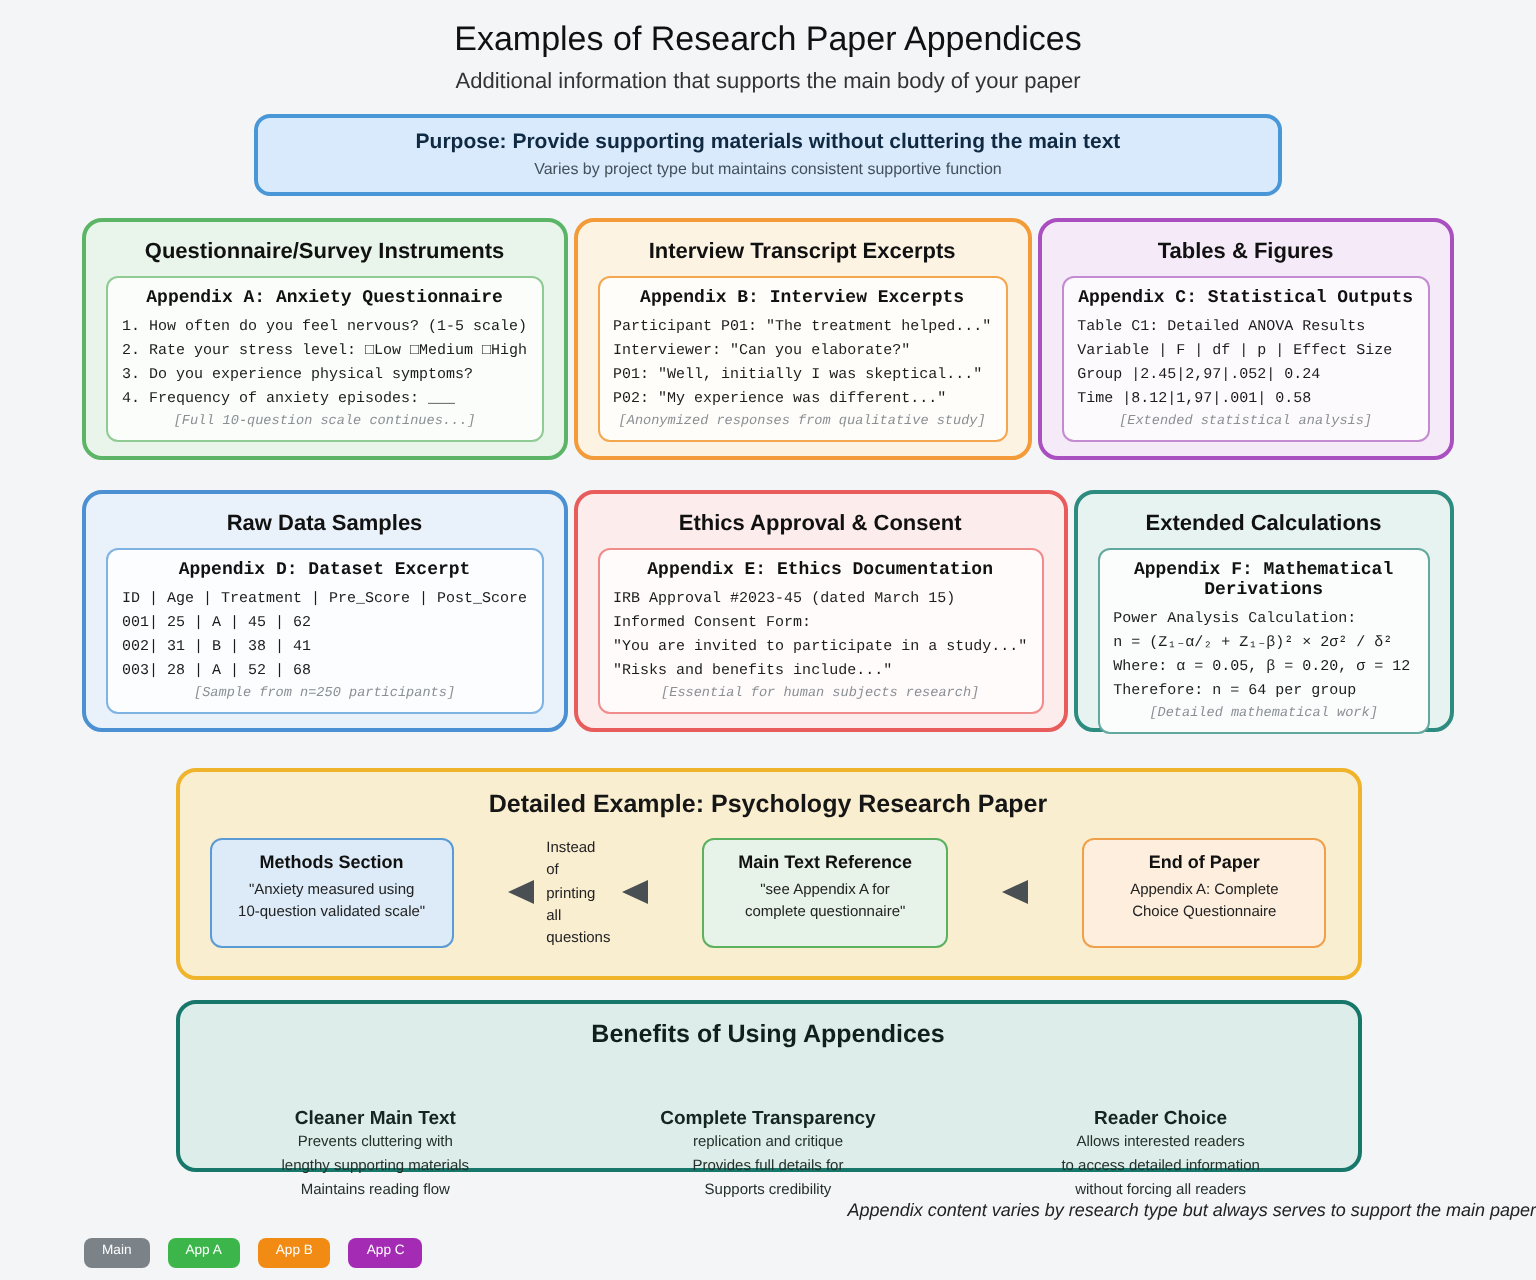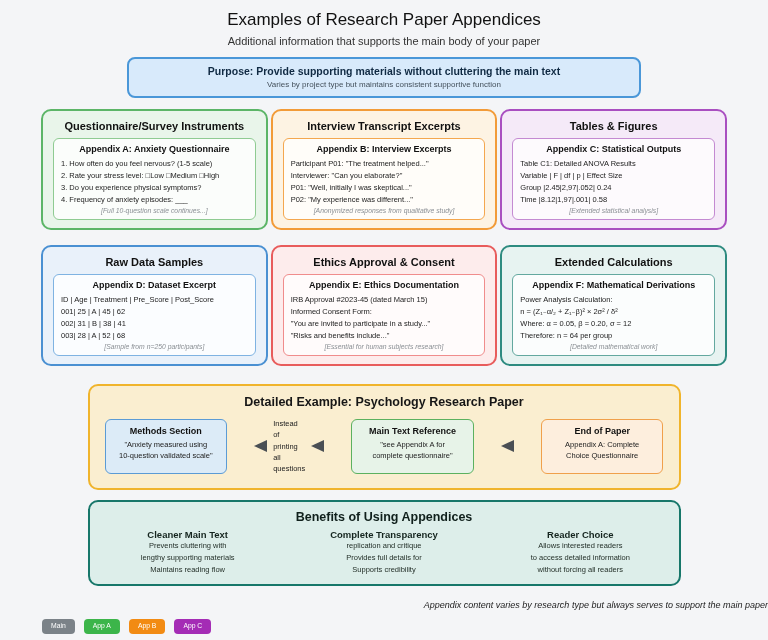--- a/index.html
+++ b/index.html
@@ -28,21 +28,21 @@
   
   .row { width:686px; margin:11px auto 0; display:flex; gap:3px;border-radius:24px; }
   .row2 { margin-top:15px; }
   .card {
     flex:1 1 0; height:121px; border-radius:10px; border:2px solid;
     display:flex; flex-direction:column; padding:7px 10px 8px;
   }
   .card-title { text-align:center; font-size:11px; font-weight:bold; margin-top:2px; }
   .card-inner {
     flex:1; margin-top:6px; border-radius:6px; border:1.5px solid;
-    padding:5px 7px 4px; display:flex; flex-direction:column;
+    padding:5px 7px 4px; display:flex; flex-direction:column;font-family:Liberation Mono, monospace;
   }
   .inner-title { text-align:center; font-size:9px; font-weight:bold; margin-bottom:4px; }
   .line { font-size:7.5px; color:#1c1c1c; line-height:1.62; white-space:nowrap; }
   .note { font-size:6.8px; font-style:italic; color:#8a8f94; text-align:center; margin-top:auto; padding-bottom:1px; }
 
   .c-green  { background:#e9f5ea; border-color:#5cb567; }
   .c-green  .card-inner { background:#fbfdfb; border-color:#8fcb92; }
   .c-orange { background:#fdf3e3; border-color:#f29b38; }
   .c-orange .card-inner { background:#fffdf9; border-color:#f4a74f; }
   .c-purple { background:#f5eaf8; border-color:#a94fc0; }
@@ -81,21 +81,21 @@
 
   
   .benefits {
     width:593px; height:86px; margin:10px auto 0;
     background:#ddeeea; border:2px solid #17776a; border-radius:10px;
     padding-top:8px;
   }
   .benefits-title { text-align:center; font-size:12.5px; font-weight:bold; color:#10201c; }
   .benefit-cols { display:flex; margin-top:5px; }
   .benefit-col { flex:1 1 0; text-align:center; }
-  .benefit-head { font-size:9.5px; font-weight:bold; color:#15251f; }
+  .benefit-head { font-size:9.5px; font-weight:bold; color:#15251f;margin-top:25px; }
   .benefit-line { font-size:7.5px; color:#243029; line-height:1.6; }
 
   
   .footnote { text-align:right; font-style:italic; font-size:9px; color:#222; margin-top:14px; }
   .legend { display:flex; gap:9px; margin:9px 0 0 42px; }
   .chip {
     color:#fff; font-size:6.8px; border-radius:4px; padding:4px 9px;
     display:inline-block; line-height:1;
   }
 </style>

